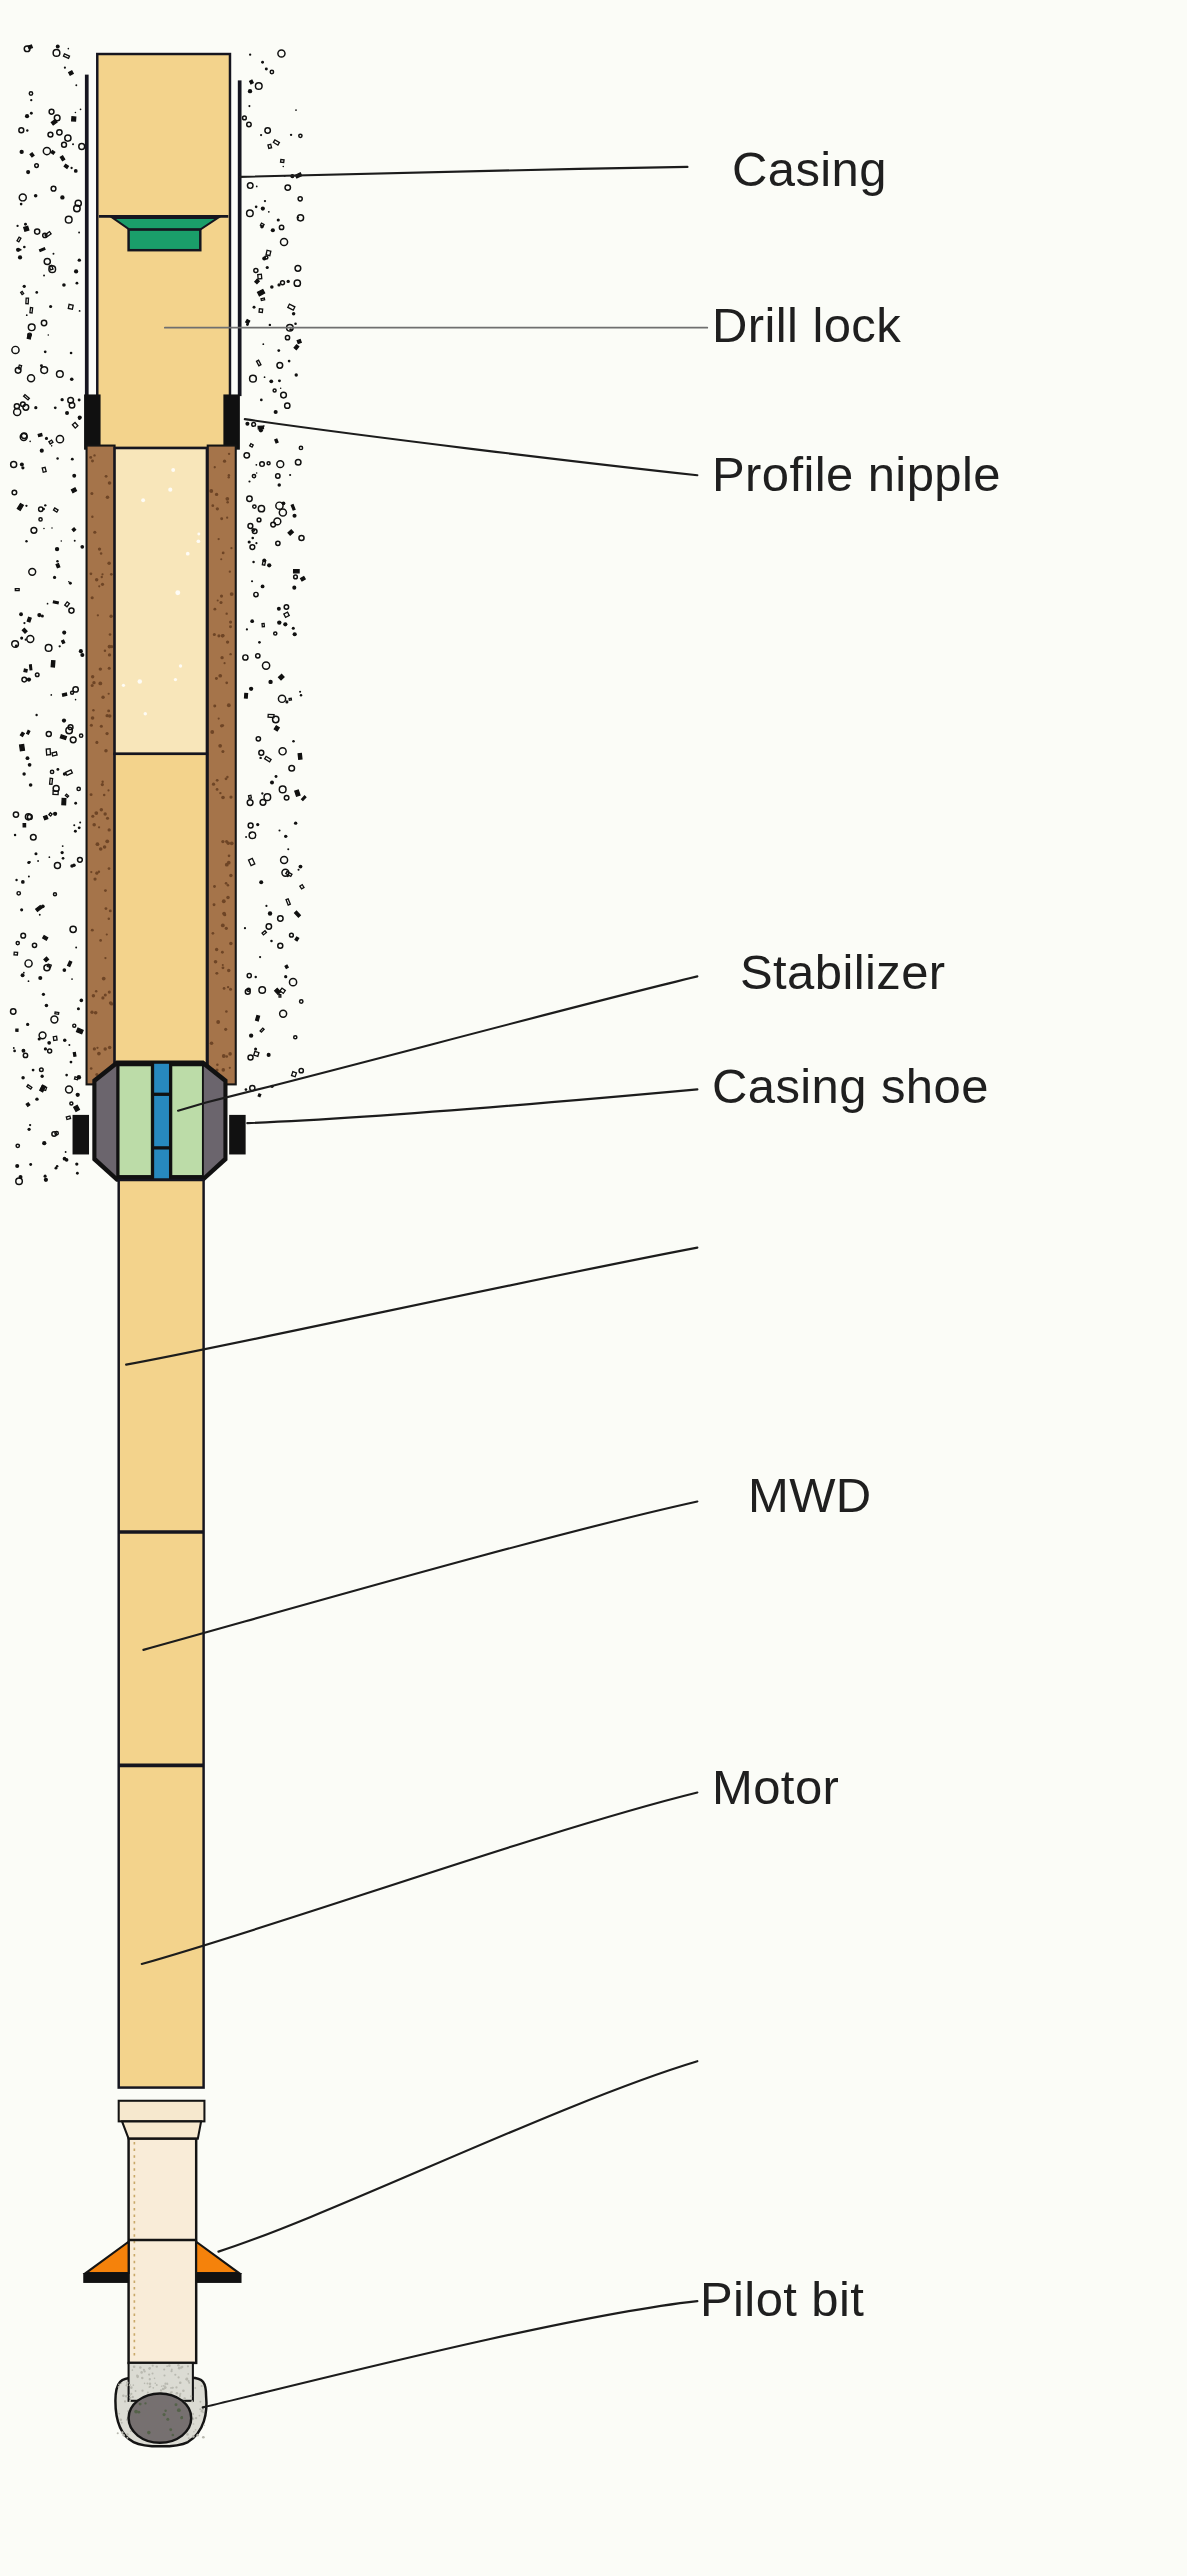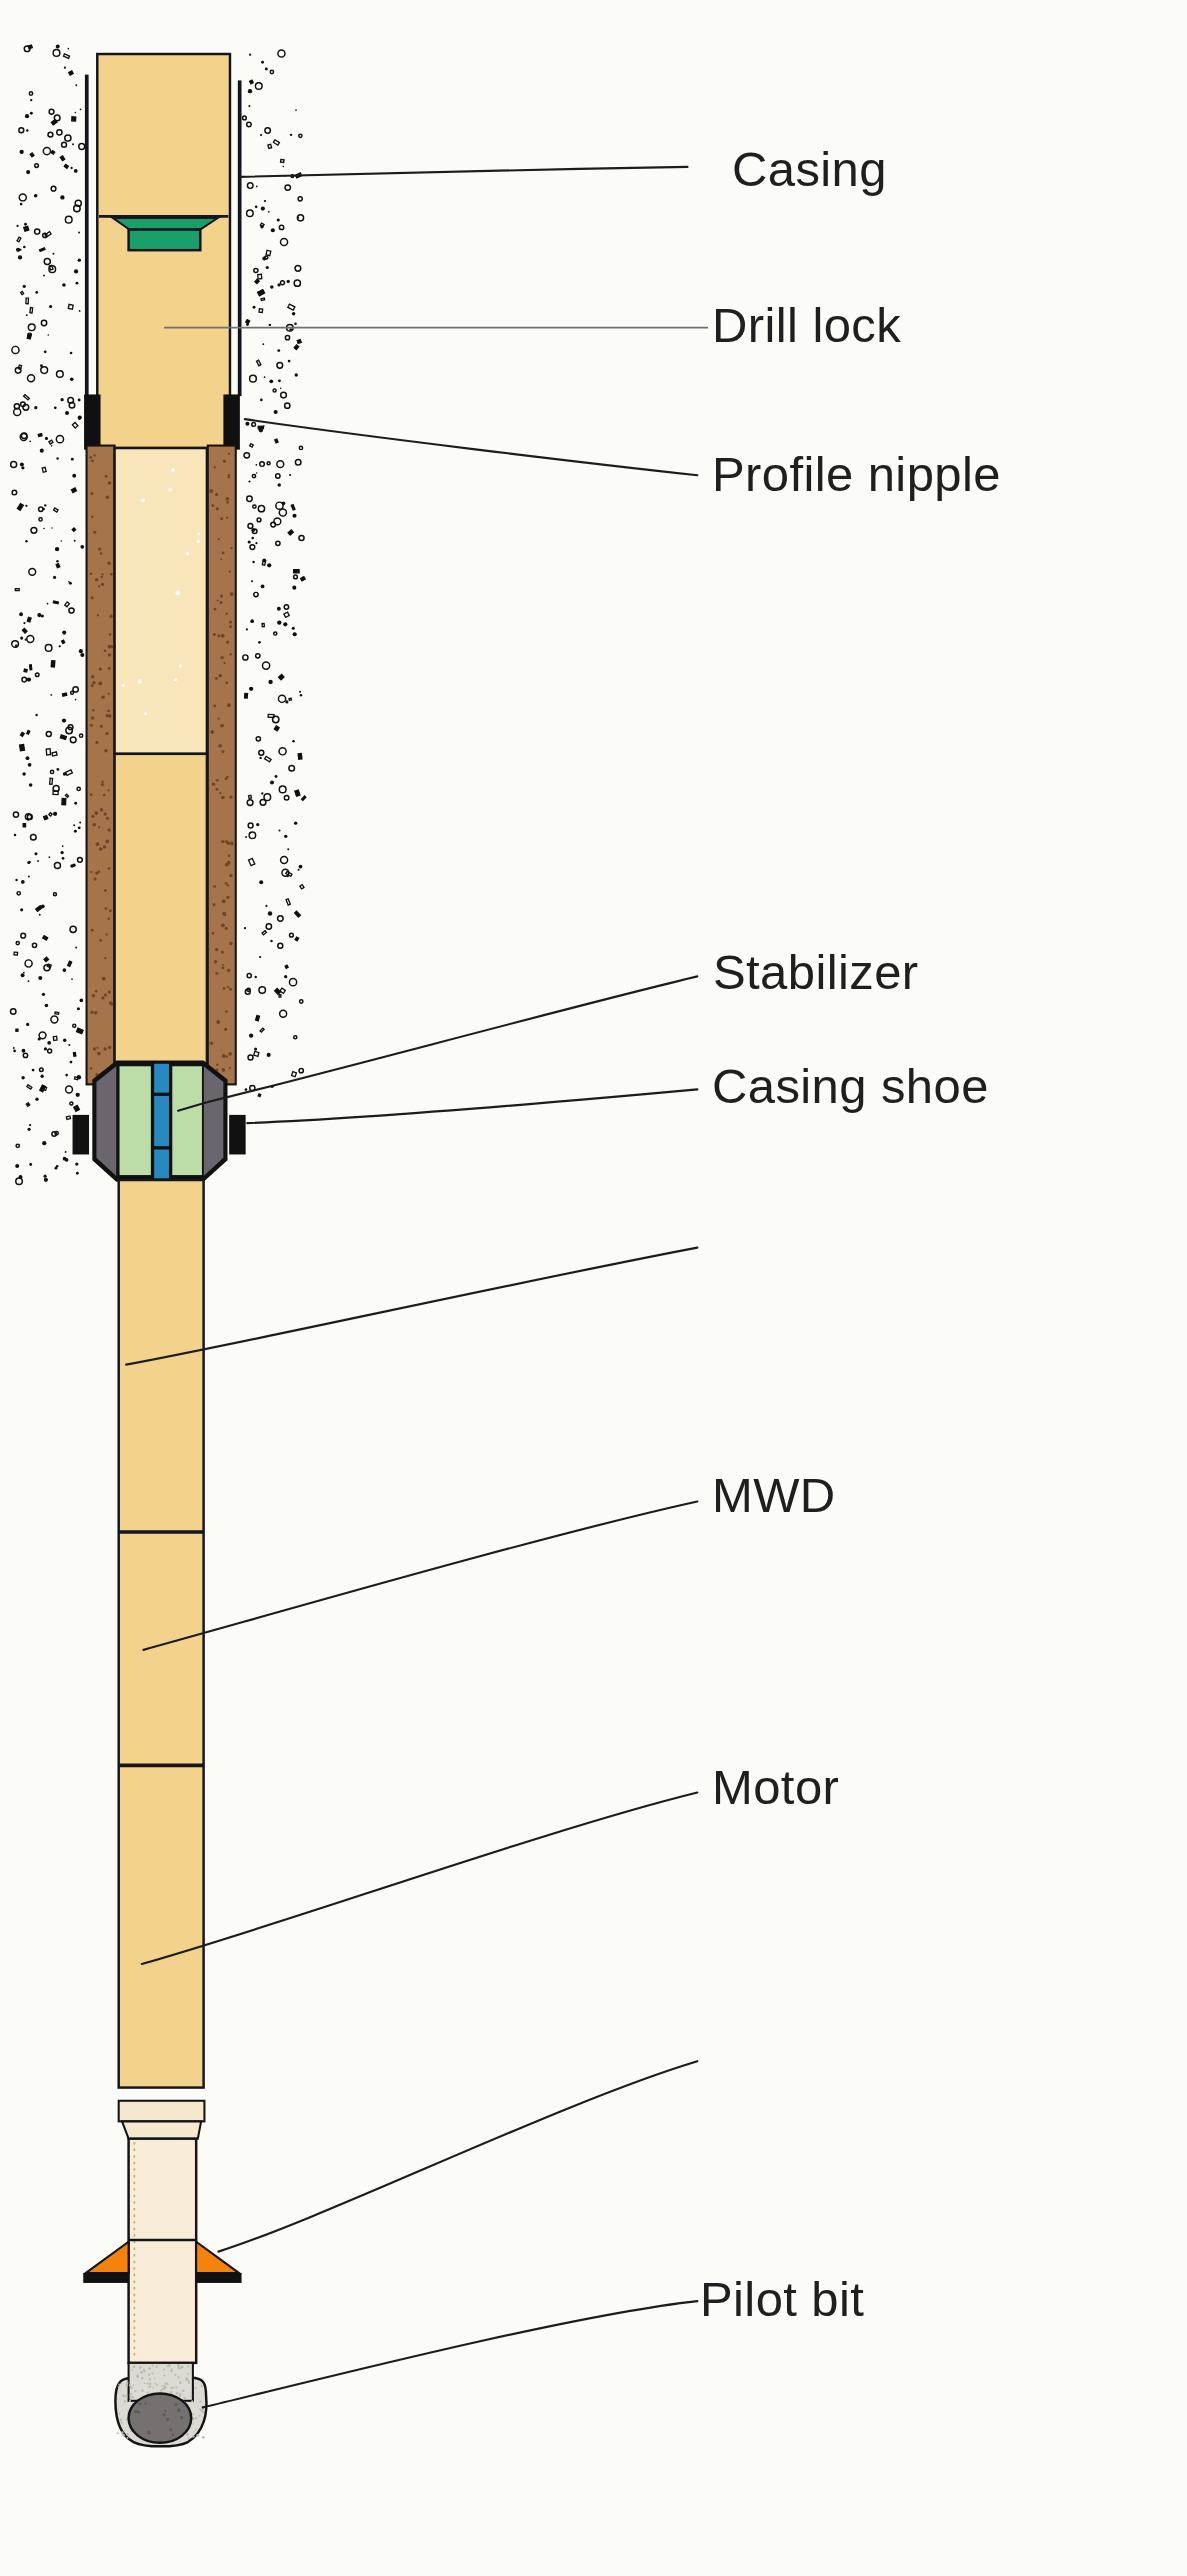--- a/index.html
+++ b/index.html
@@ -15,24 +15,24 @@
     position:absolute;
     font-size:49px;
     color:#1f1f1f;
     letter-spacing:0.4px;
     white-space:nowrap;
     transform:translateY(-54%);
   }
   .lbl-casing{left:732px;top:171px;}
   .lbl-drill-lock{left:712px;top:327px;}
   .lbl-profile-nipple{left:700px;top:476px;margin-left:12px;}
-  .lbl-stabilizer{left:713px;top:974px;text-align:center;}
+  .lbl-stabilizer{left:740px;top:974px;text-align:center;}
   .lbl-casing-shoe{left:712px;top:1088px;}
   .lbl-non-mag-collar{left:700px;top:1245px;}
-  .lbl-mwd{left:712px;top:1497px;}
+  .lbl-mwd{left:748px;top:1497px;}
   .lbl-motor{left:712px;top:1789px;}
   .lbl-underreamer{left:712px;top:2055px;}
   .lbl-pilot-bit{left:700px;top:2301px;}
 </style>
 </head>
 <body>
 
 <div class="stage">
 
   <svg width="1187" height="2576" viewBox="0 0 1440 3124">

